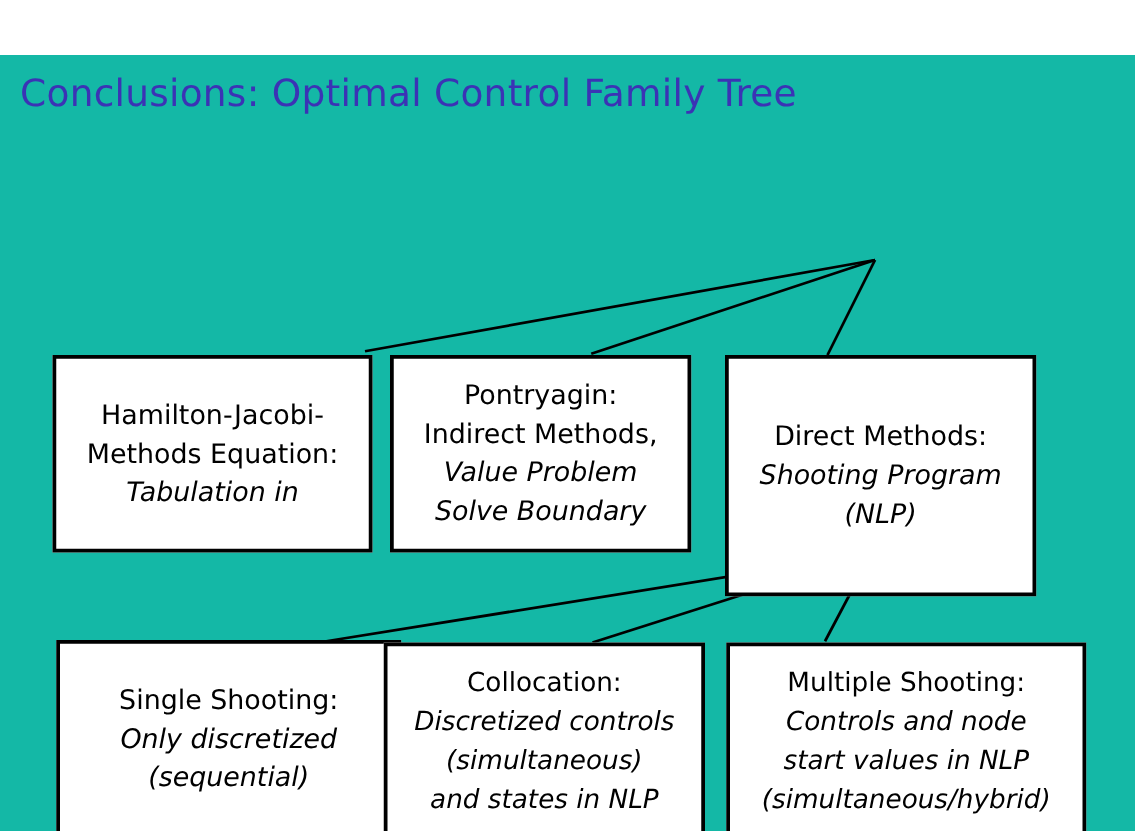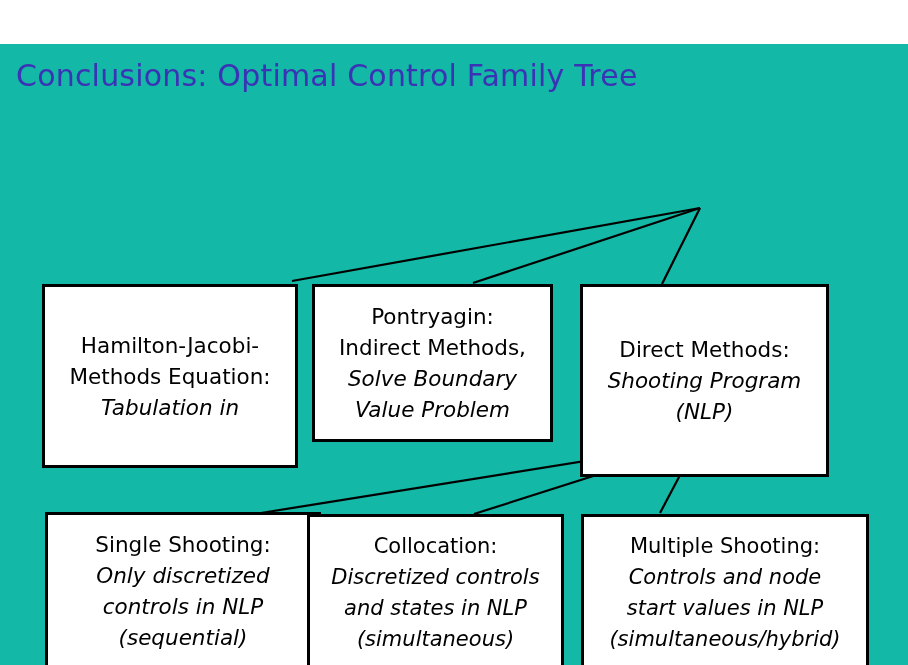--- a/index.html
+++ b/index.html
@@ -62,21 +62,21 @@
     display: block;
     font-size: 21.5px;
     line-height: 31px;
     white-space: nowrap;
     font-family: "DejaVu Sans", sans-serif;
   }
   .node-line.upright { font-style: normal; }
   .node-line.italic  { font-style: italic; }
 
   
-  #box-hjb        { left: 42px;  top: 240px; width: 256px; height: 184px; }
+  #box-hjb        { left: 42px;  top: 240px; width: 256px; height: 158px; }
   #box-indirect   { left: 312px; top: 240px; width: 241px; height: 158px; }
   #box-direct     { left: 580px; top: 240px; width: 249px; height: 193px; }
 
   
   #box-single     { left: 45px;  top: 468px; width: 276px; height: 158px; }
   #box-colloc     { left: 307px; top: 470px; width: 257px; height: 158px; }
   #box-multiple   { left: 581px; top: 470px; width: 288px; height: 158px; }
 
   #box-colloc .node-line,
   #box-multiple .node-line { font-size: 21px; }
@@ -101,42 +101,41 @@
 
   <div class="node-box" id="box-hjb">
     <span class="node-line upright">Hamilton-Jacobi-</span>
     <span class="node-line upright">Methods Equation:</span>
     <span class="node-line italic">Tabulation in</span>
   </div>
 
   <div class="node-box" id="box-indirect">
     <span class="node-line upright">Pontryagin:</span>
     <span class="node-line upright">Indirect Methods,</span>
+    <span class="node-line italic">Value Problem</span>
     <span class="node-line italic">Solve Boundary</span>
-    <span class="node-line italic">Value Problem</span>
   </div>
 
   <div class="node-box" id="box-direct">
     <span class="node-line upright">Direct Methods:</span>
     <span class="node-line italic">Shooting Program</span>
     <span class="node-line italic">(NLP)</span>
   </div>
 
   <div class="node-box" id="box-single">
     <span class="node-line upright">Single Shooting:</span>
     <span class="node-line italic">Only discretized</span>
-    <span class="node-line italic">controls in NLP</span>
     <span class="node-line italic">(sequential)</span>
   </div>
 
   <div class="node-box" id="box-colloc">
     <span class="node-line upright">Collocation:</span>
     <span class="node-line italic">Discretized controls</span>
+    <span class="node-line italic">(simultaneous)</span>
     <span class="node-line italic">and states in NLP</span>
-    <span class="node-line italic">(simultaneous)</span>
   </div>
 
   <div class="node-box" id="box-multiple">
     <span class="node-line upright">Multiple Shooting:</span>
     <span class="node-line italic">Controls and node</span>
     <span class="node-line italic">start values in NLP</span>
     <span class="node-line italic">(simultaneous/hybrid)</span>
   </div>
 
 </div>

